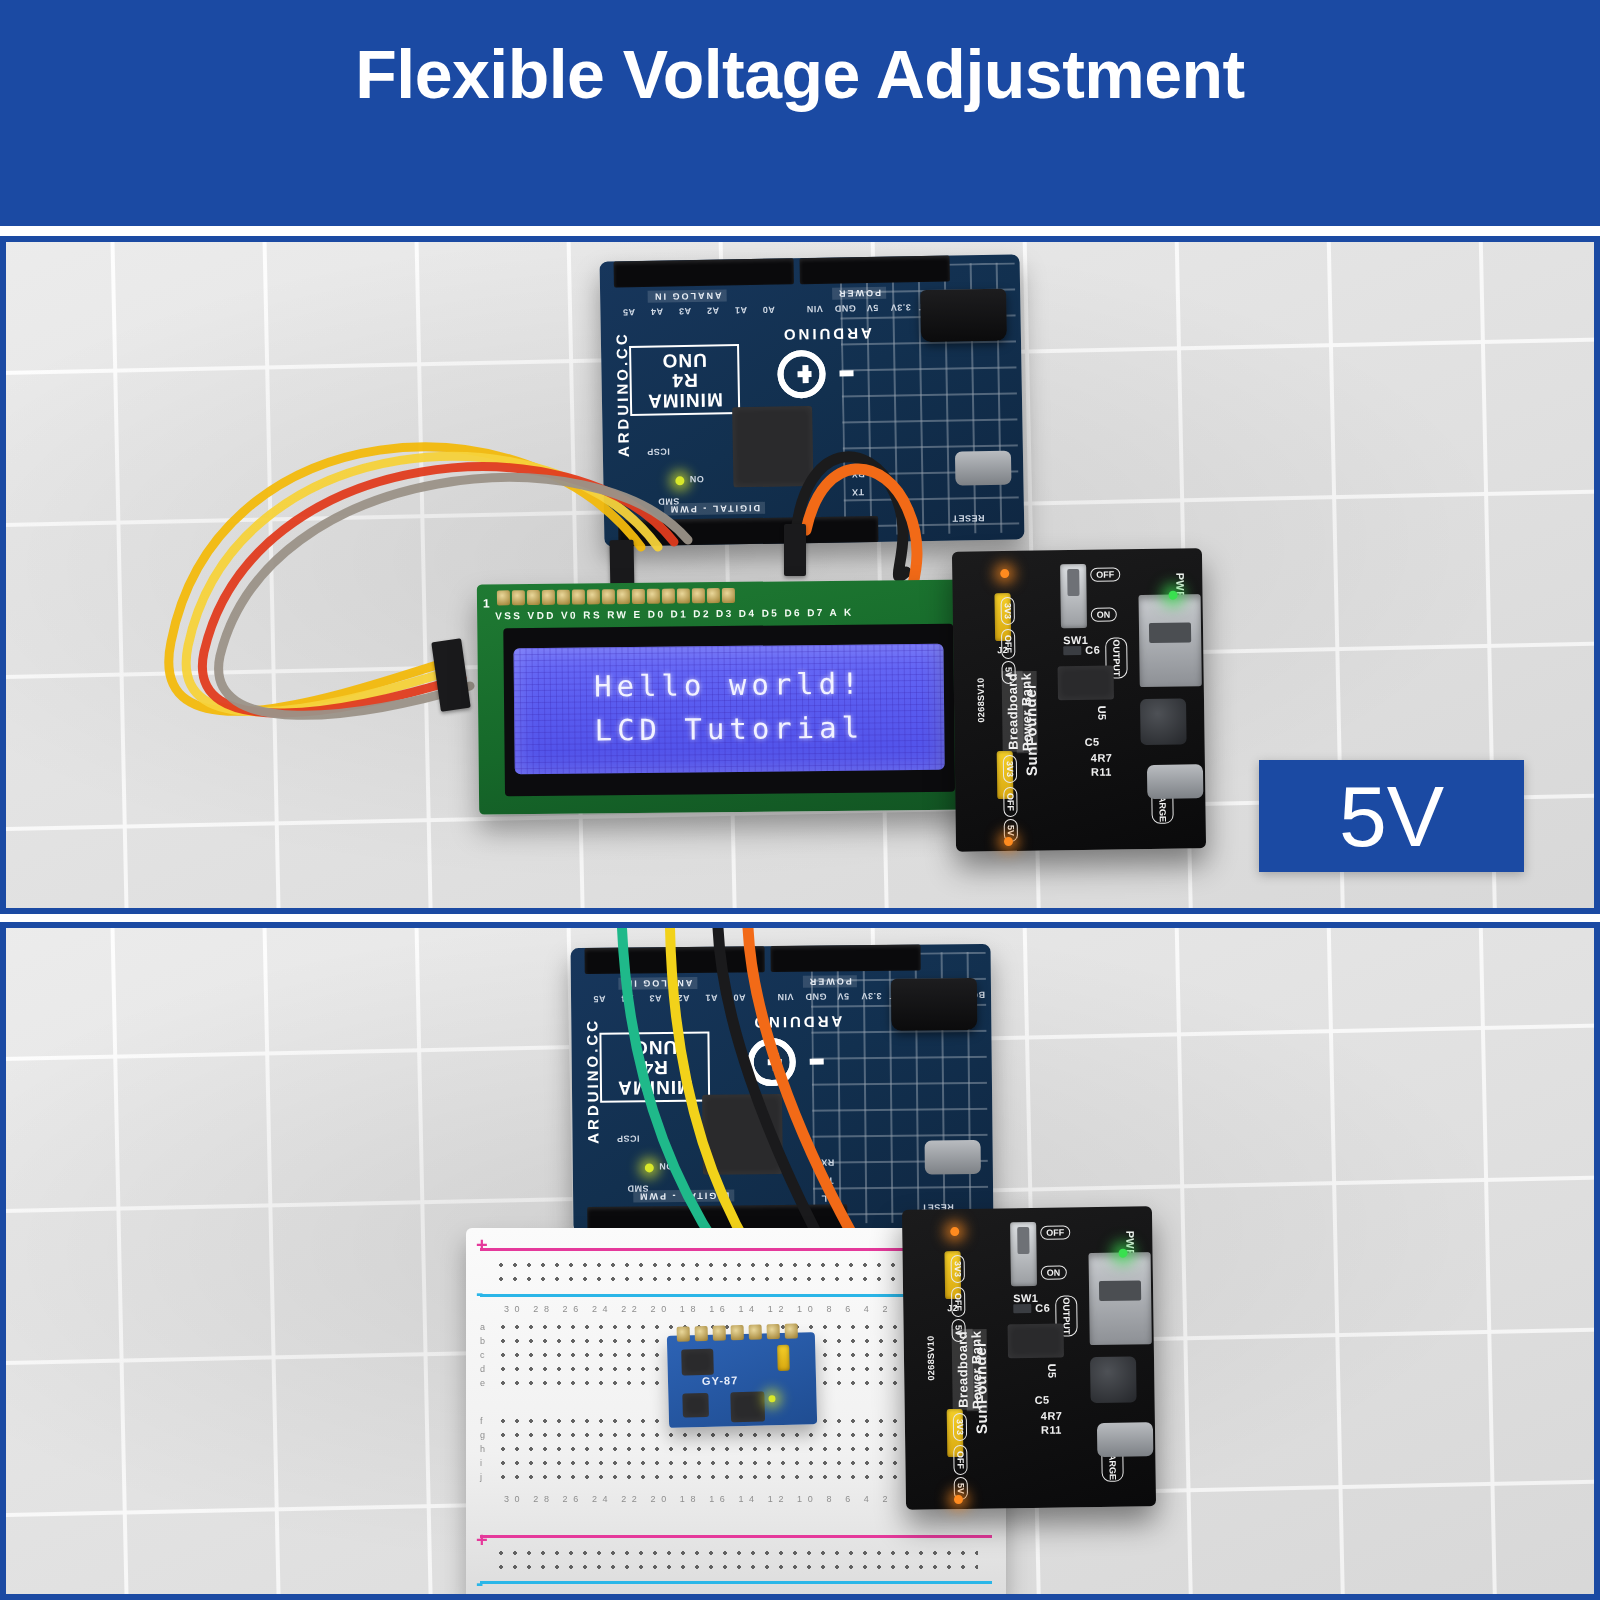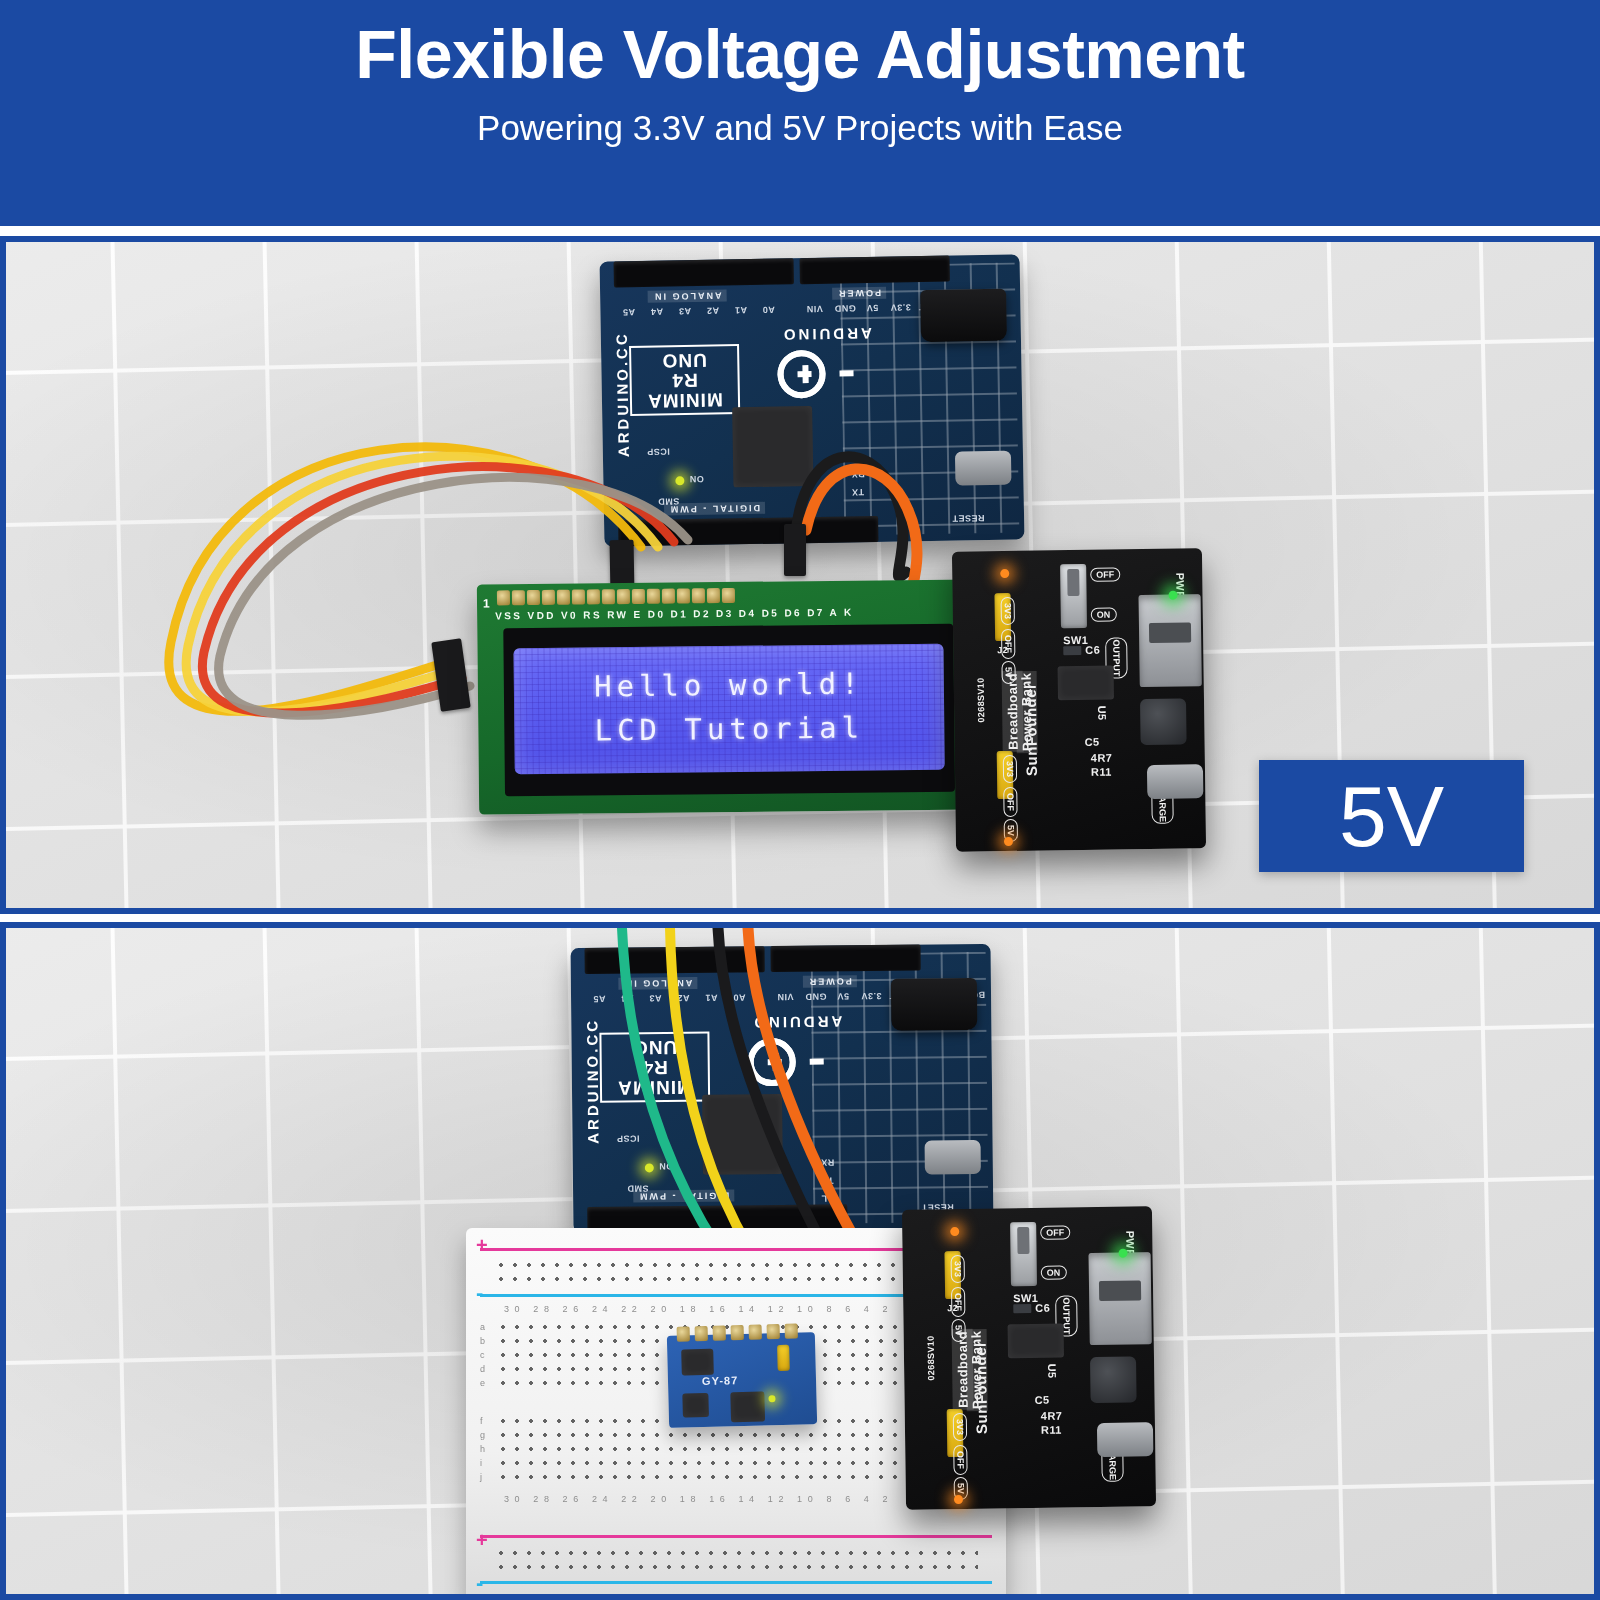--- a/index.html
+++ b/index.html
@@ -23,21 +23,21 @@
   .header {
     position: absolute;
     left: 0; top: 0;
     width: 1600px;
     height: 226px;
     background: #1b4aa3;
     text-align: center;
     overflow: hidden;
   }
   .header-title {
-    margin-top: 20px;
+    margin-top: 40px;
     font-size: 68px;
     font-weight: bold;
     color: #ffffff;
     letter-spacing: -0.5px;
     line-height: 1.0;
     white-space: nowrap;
   }
   .header-subtitle {
     margin-top: 22px;
     font-size: 35px;
@@ -396,21 +396,20 @@
     box-shadow: 0 2px 4px rgba(0,0,0,0.4);
   }
 </style>
 </head>
 <body>
 
 <div id="page">
 
   <div class="header">
     <div class="header-title">Flexible Voltage Adjustment</div>
-    <div class="header-subtitle">Powering 3.3V and 5V Projects with Ease</div>
   </div>
 
   <div class="panel" id="panel-top">
     <div class="mat"></div>
 
     <div class="obj arduino" style="left:596px; top:16px; width:420px; height:285px; transform:rotate(-1deg);">
       <div class="grid-pad" style="left:240px; top:8px; width:175px; height:270px;"></div>
 
       <div class="header-strip" style="left:14px; top:0px; width:180px; height:26px;"></div>
       <div class="header-strip" style="left:200px; top:0px; width:150px; height:26px;"></div>

